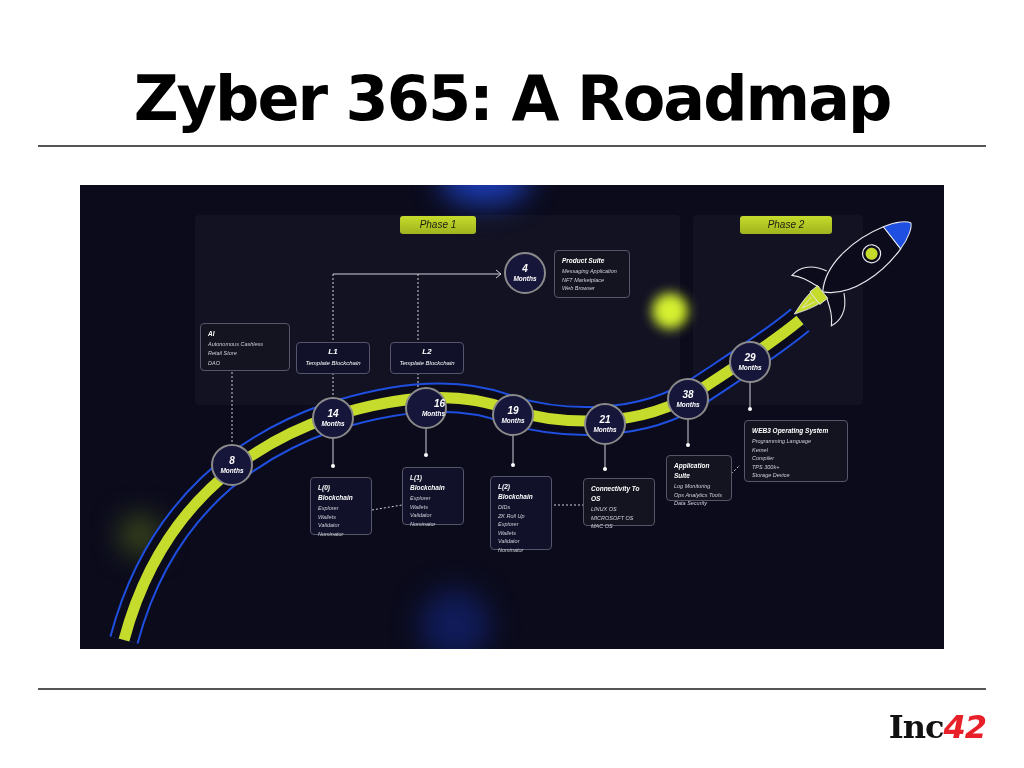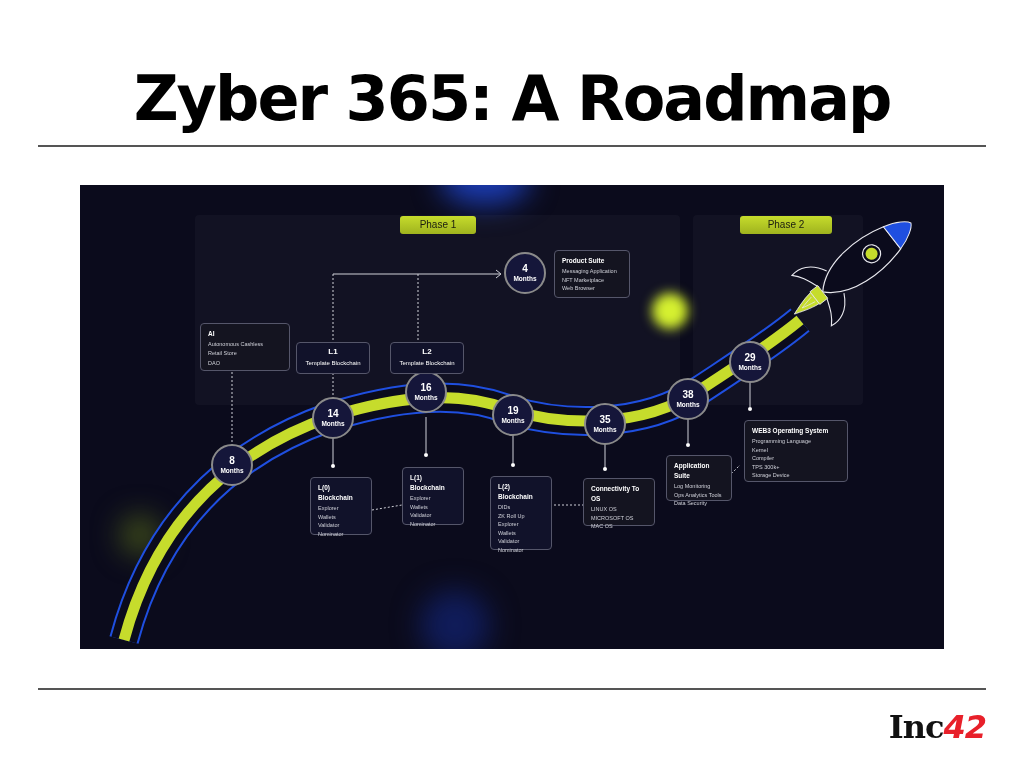--- a/index.html
+++ b/index.html
@@ -1,19 +1,19 @@
 <!DOCTYPE html>
 <html><head>
 <meta charset="utf-8">
 <style>
   * { box-sizing: border-box; margin: 0; padding: 0; }
   body { width: 1024px; height: 768px; background: #ffffff; position: relative; overflow: hidden; font-family: "Liberation Sans", sans-serif; }
   .title { position: absolute; top: 46px; left: 0; width: 1024px; text-align: center; font-family: "DejaVu Sans", sans-serif; font-weight: bold; font-size: 62px; letter-spacing: -2px; color: #000; line-height: 90px; margin-top: 8px; }
   .rule { position: absolute; left: 38px; width: 948px; height: 2px; background: #555; }
-  .panel { position: absolute; left: 80px; top: 185px; width: 864px; height: 464px; background: #0b0b1c; overflow: hidden; }
+  .panel { position: absolute; left: 80px; top: 185px; width: 864px; height: 464px; background: #0b0b1c; overflow: hidden; font-style: italic; }
   .glow { position: absolute; border-radius: 50%; filter: blur(14px); }
   .phase-bg { position: absolute; background: rgba(255,255,255,0.03); border-radius: 4px; }
   .phase-tag { position: absolute; background: linear-gradient(#c6dc2c, #9fb31e); color: #1b1d10; font-size: 10px; text-align: center; line-height: 18px; border-radius: 3px; }
   svg.lines { position: absolute; left: 0; top: 0; }
   .node { position: absolute; width: 42px; height: 42px; border-radius: 50%; background: #15163a; border: 2px solid #8a8a8a; color: #fff; text-align: center; font-weight: bold; display: flex; flex-direction: column; justify-content: center; align-items: center; }
   .node .n { font-size: 10px; line-height: 11px; }
   .node .m { font-size: 6.5px; line-height: 9px; }
   .box { position: absolute; border: 1px solid #55566a; border-radius: 4px; background: #11122a; color: #cfd0d8; padding: 5px 7px; font-size: 5.5px; line-height: 8.5px; }
   .box.dark { background: #141420; }
   .box .h { color: #fff; font-weight: bold; font-size: 6.5px; line-height: 10px; margin-bottom: 1px; }
@@ -93,30 +93,30 @@
       <span class="m">Months</span>
     </div>
   <div class="node" style="left:131px;top:259px;">
       <span class="n">8</span>
       <span class="m">Months</span>
     </div>
   <div class="node" style="left:232px;top:212px;">
       <span class="n">14</span>
       <span class="m">Months</span>
     </div>
-  <div class="node" style="left:325px;top:186px;">
+  <div class="node" style="left:325px;top:202px;align-items:flex-end;">
       <span class="n">16</span>
       <span class="m">Months</span>
     </div>
   <div class="node" style="left:412px;top:209px;">
       <span class="n">19</span>
       <span class="m">Months</span>
     </div>
   <div class="node" style="left:504px;top:218px;">
-      <span class="n">35</span>
+      <span class="n">21</span>
       <span class="m">Months</span>
     </div>
   <div class="node" style="left:587px;top:193px;">
       <span class="n">38</span>
       <span class="m">Months</span>
     </div>
   <div class="node" style="left:649px;top:156px;">
       <span class="n">29</span>
       <span class="m">Months</span>
     </div>

